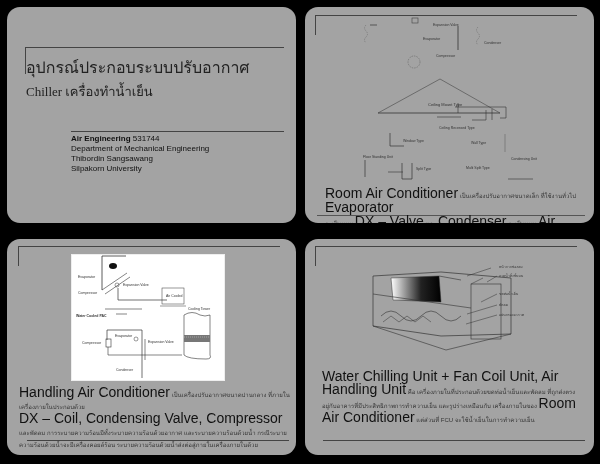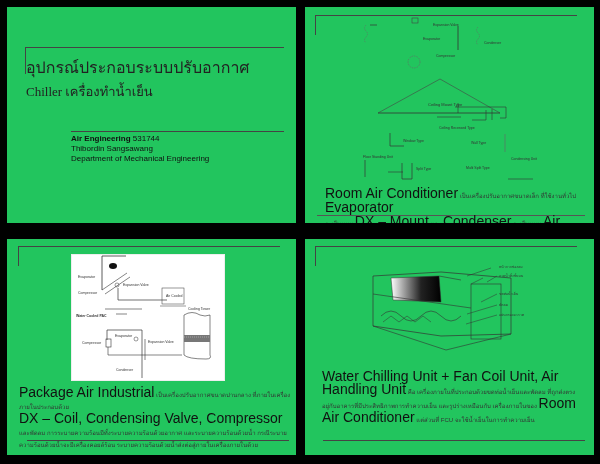--- a/index.html
+++ b/index.html
@@ -1,17 +1,17 @@
 <!DOCTYPE html>
 <html><head>
 <meta charset="utf-8">
 <style>
   html,body{margin:0;padding:0;}
   body{width:600px;height:464px;background:#000;position:relative;overflow:hidden;font-family:"Liberation Sans",sans-serif;}
-  .slide{position:absolute;background:#22c55e;width:289px;height:216px;overflow:hidden;}
+  .slide{position:absolute;background:#a3a3a3;width:289px;height:216px;overflow:hidden;border-radius:13px;}
   .s1{left:7px;top:7px;}
   .s2{left:305px;top:7px;}
   .s3{left:7px;top:239px;}
   .s4{left:305px;top:239px;}
   .frame-h{position:absolute;height:1px;background:#444;}
   .frame-v{position:absolute;width:1px;background:#444;}
   .title{position:absolute;left:19px;top:49px;font-family:"Liberation Serif",serif;color:#222;}
   .title .l1{font-size:16px;line-height:24px;}
   .title .l2{font-size:13px;line-height:24px;}
   .sub{position:absolute;left:64px;top:127px;font-size:8px;line-height:10px;color:#111;}
@@ -29,22 +29,23 @@
 <div class="slide s1">
   <div class="frame-h" style="left:18px;top:40px;width:259px;"></div>
   <div class="frame-v" style="left:18px;top:40px;height:27px;"></div>
   <div class="title">
     <div class="l1">อุปกรณ์ประกอบระบบปรับอากาศ</div>
     <div class="l2">Chiller เครื่องทำน้ำเย็น</div>
   </div>
   <div class="frame-h" style="left:64px;top:124px;width:213px;"></div>
   <div class="sub">
     <div><b>Air Engineering</b><span> 531744</span></div>
+    <div>Department of Mechanical Engineering</div>
     <div>Thibordin Sangsawang</div>
-    <div>Department of Mechanical Engineering</div>
+    <div>Silpakorn University</div>
   </div>
 </div>
 
 <div class="slide s2">
   <div class="frame-h" style="left:10px;top:8px;width:262px;"></div>
   <div class="frame-v" style="left:10px;top:8px;height:20px;"></div>
 
   <div class="diagram" style="left:55px;top:10px;width:180px;height:165px;">
     <svg width="180" height="165" viewBox="0 0 180 165">
 
@@ -80,21 +81,21 @@
     <span class="tiny" style="left:43px;top:122px;">Window Type</span>
     <span class="tiny" style="left:111px;top:124px;">Wall Type</span>
     <span class="tiny" style="left:3px;top:138px;">Floor Standing Unit</span>
     <span class="tiny" style="left:56px;top:150px;">Split Type</span>
     <span class="tiny" style="left:106px;top:149px;">Multi Split Type</span>
     <span class="tiny" style="left:151px;top:140px;">Condensing Unit</span>
   </div>
 
   <div class="cap" style="left:20px;top:181px;width:260px;">
     <div><span class="en">Room Air Conditioner</span><span class="th"> เป็นเครื่องปรับอากาศขนาดเล็ก ที่ใช้งานทั่วไป </span><span class="en">Evaporator</span></div>
-    <div style="border-top:1px solid #555;margin-left:-8px;padding-left:8px;"><span class="th">จะเป็นแบบ </span><span class="en">DX – Mount</span><span class="th"> และ </span><span class="en">Condenser</span><span class="th"> จะเป็นแบบ </span><span class="en">Air Cooled Condenser</span></div>
+    <div style="border-top:1px solid #555;margin-left:-8px;padding-left:8px;"><span class="th">จะเป็นแบบ </span><span class="en">DX – Valve</span><span class="th"> และ </span><span class="en">Condenser</span><span class="th"> จะเป็นแบบ </span><span class="en">Air Cooled Condenser</span></div>
   </div>
 </div>
 
 <div class="slide s3">
   <div class="frame-h" style="left:11px;top:7px;width:262px;"></div>
   <div class="frame-v" style="left:11px;top:7px;height:20px;"></div>
 
   <div class="diagram" style="left:64px;top:15px;width:152px;height:125px;background:#fff;border:1px solid #eee;">
     <svg width="152" height="125" viewBox="0 0 152 125">
       <polyline points="30,35 30,1 54,1" fill="none" stroke="#333" stroke-width="0.8"></polyline>
@@ -124,21 +125,21 @@
     <span class="tiny" style="left:94px;top:39px;">Air Cooled</span>
     <span class="tiny" style="left:4px;top:59px;font-weight:bold;">Water Cooled PAC</span>
     <span class="tiny" style="left:43px;top:79px;">Evaporator</span>
     <span class="tiny" style="left:10px;top:86px;">Compressor</span>
     <span class="tiny" style="left:76px;top:85px;">Expansion Valve</span>
     <span class="tiny" style="left:44px;top:113px;">Condenser</span>
     <span class="tiny" style="left:116px;top:52px;">Cooling Tower</span>
   </div>
 
   <div class="cap" style="left:12px;top:148px;width:272px;">
-    <span class="en">Package Air Industrial</span><span class="th"> เป็นเครื่องปรับอากาศขนาดปานกลาง ที่ภายในเครื่องภายในประกอบด้วย</span><br>
+    <span class="en">Handling Air Conditioner</span><span class="th"> เป็นเครื่องปรับอากาศขนาดปานกลาง ที่ภายในเครื่องภายในประกอบด้วย</span><br>
     <span class="en">DX – Coil, Condensing Valve, Compressor</span><span class="th"> และพัดลม การระบายความร้อนมีทั้งระบายความร้อนด้วยอากาศ และระบายความร้อนด้วยน้ำ กรณีระบายความร้อนด้วยน้ำจะมีเครื่องคอยล์ร้อน ระบายความร้อนด้วยน้ำส่งต่อสู่ภายในเครื่องภายในด้วย</span>
   </div>
   <div class="frame-h" style="left:20px;top:201px;width:262px;"></div>
 </div>
 
 <div class="slide s4">
   <div class="frame-h" style="left:10px;top:7px;width:262px;"></div>
   <div class="frame-v" style="left:10px;top:7px;height:20px;"></div>
 
   <div class="diagram" style="left:66px;top:25px;width:150px;height:88px;">

